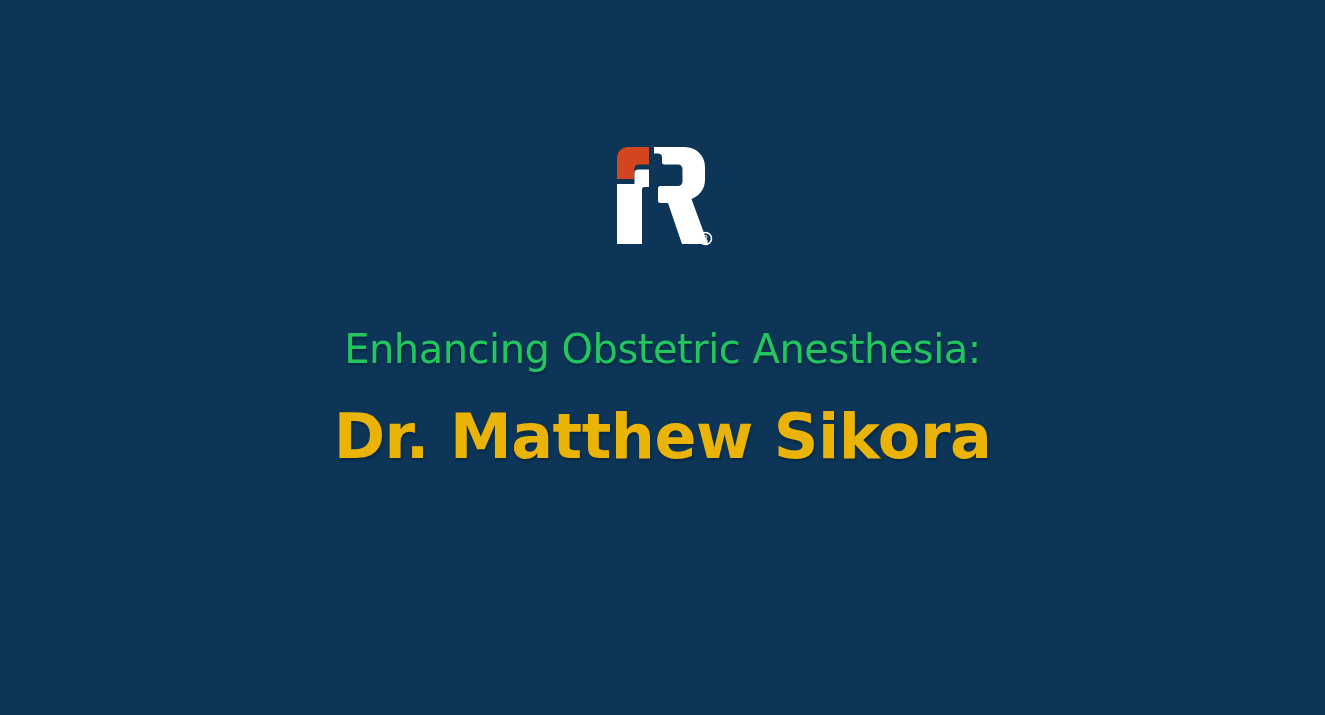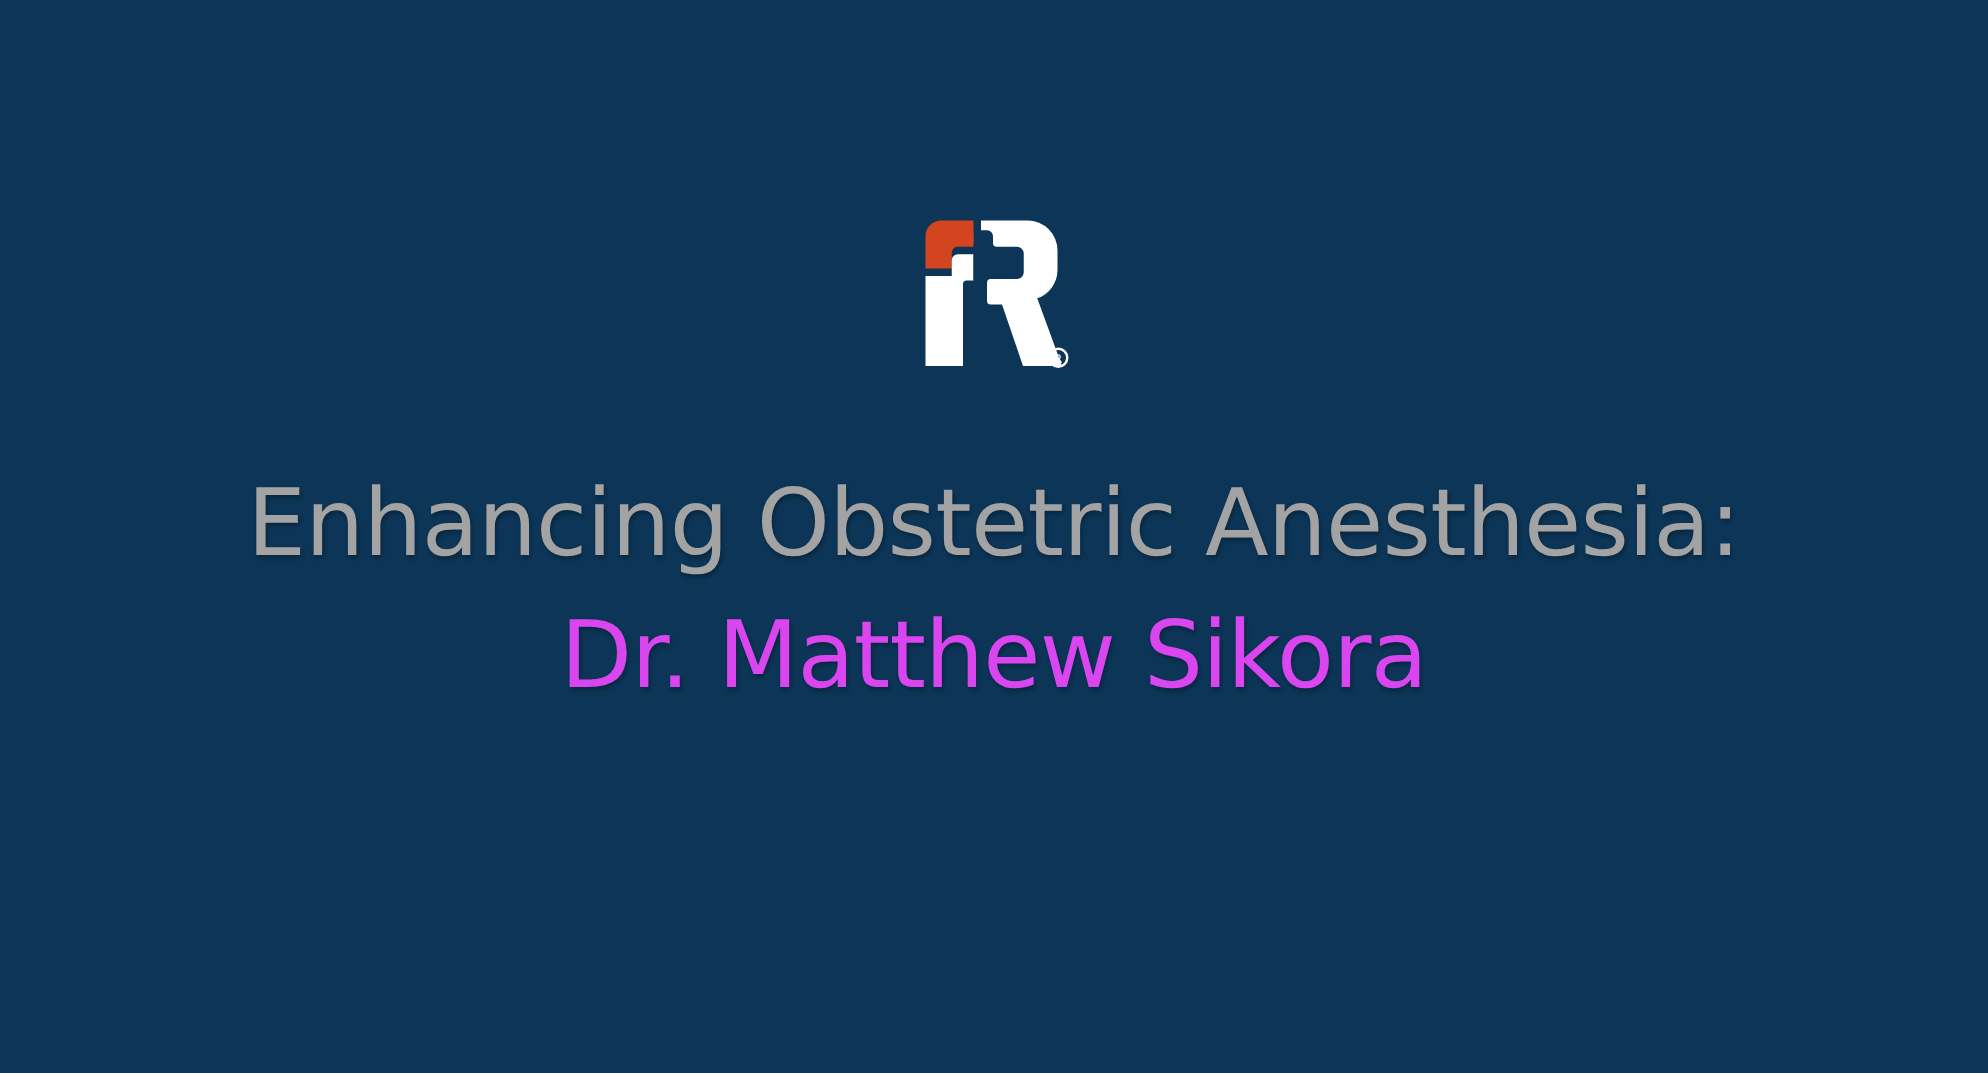--- a/index.html
+++ b/index.html
@@ -44,34 +44,34 @@
     top: 305px;
     left: 0;
     width: 100%;
     text-align: center;
     padding: 0 40px;
     box-sizing: border-box;
   }
   .title-line {
     font-family: "DejaVu Sans", sans-serif;
     font-weight: 400;
-    font-size: 62px;
+    font-size: 40px;
     line-height: 88px;
     letter-spacing: -0.5px;
-    color: #a3a3a3;
+    color: #22c55e;
     white-space: nowrap;
     text-shadow: 1px 2px 3px rgba(0,0,0,0.28);
   }
   .subtitle-line {
     font-family: "DejaVu Sans", sans-serif;
-    font-weight: 400;
+    font-weight: 700;
     font-size: 62px;
     line-height: 88px;
     letter-spacing: -0.5px;
-    color: #d946ef;
+    color: #eab308;
     white-space: nowrap;
     text-shadow: 1px 2px 3px rgba(0,0,0,0.28);
   }
 </style>
 </head>
 <body>
 
 <div id="slide">
 
   <div id="logo-block">

